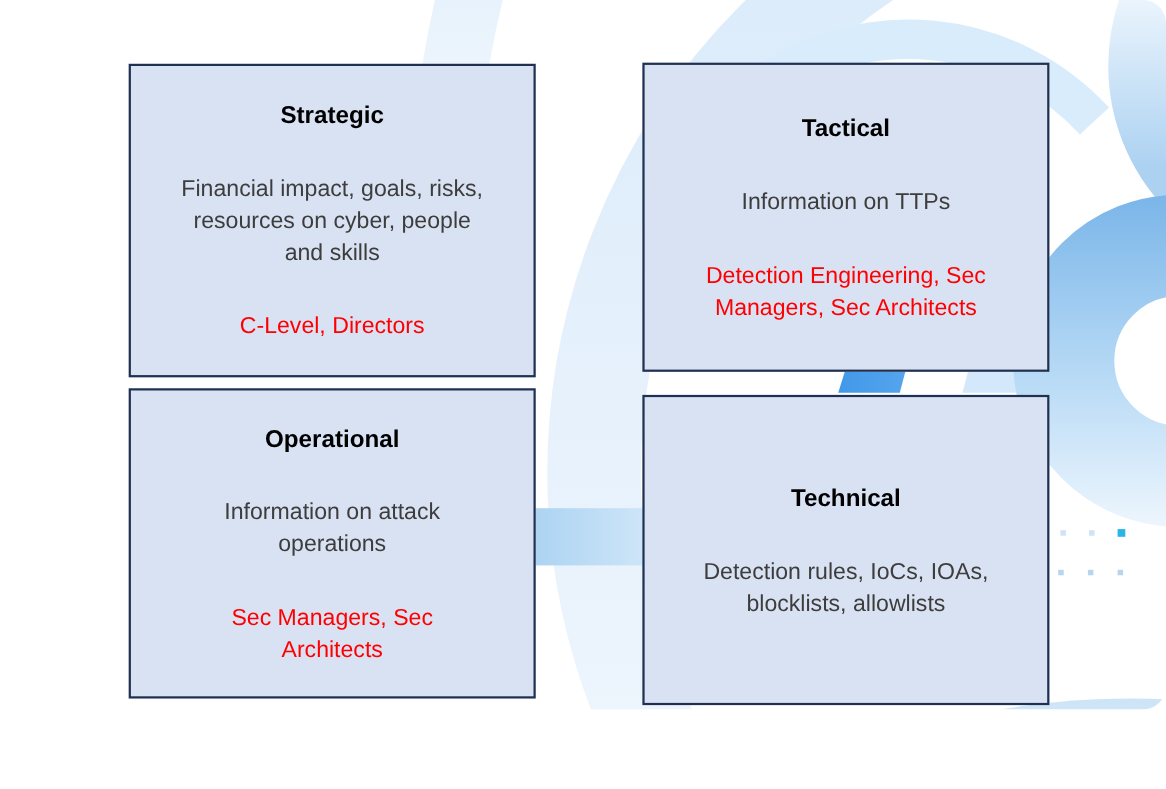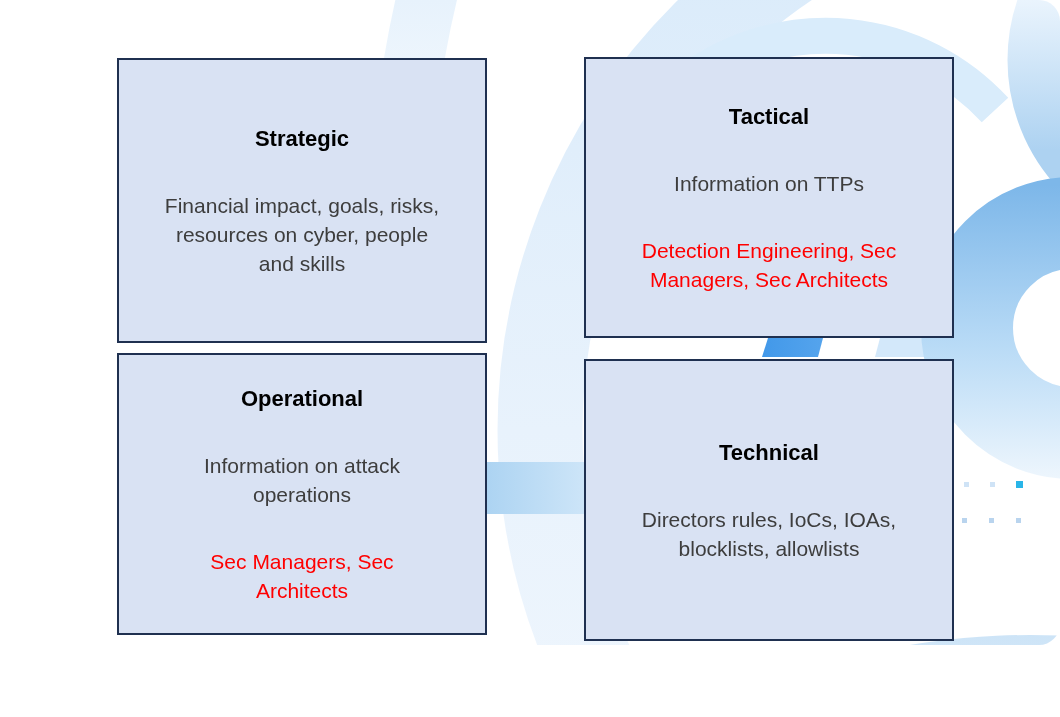--- a/index.html
+++ b/index.html
@@ -141,40 +141,41 @@
       <rect x="989" y="518" width="5" height="5" fill="#b9d4ee"></rect>
       <rect x="1016" y="518" width="5" height="5" fill="#b9d4ee"></rect>
     </g>
   </svg>
 
   <section class="box box-strategic">
     <h2 class="box-title">Strategic</h2>
     <p class="box-desc">Financial impact, goals, risks,
 resources on cyber, people
 and skills</p>
+    <p class="box-audience">C-Level, Directors</p>
   </section>
 
   <section class="box box-tactical">
     <h2 class="box-title">Tactical</h2>
     <p class="box-desc">Information on TTPs</p>
     <p class="box-audience">Detection Engineering, Sec
 Managers, Sec Architects</p>
   </section>
 
   <section class="box box-operational">
     <h2 class="box-title">Operational</h2>
     <p class="box-desc">Information on attack
 operations</p>
     <p class="box-audience">Sec Managers, Sec
 Architects</p>
   </section>
 
   <section class="box box-technical">
     <h2 class="box-title">Technical</h2>
-    <p class="box-desc">Directors rules, IoCs, IOAs,
+    <p class="box-desc">Detection rules, IoCs, IOAs,
 blocklists, allowlists</p>
   </section>
 
   <div class="logo">
     <span class="logo-rst">RST</span>
     <svg class="logo-cloud-svg" width="116" height="64" viewBox="0 0 116 64" aria-hidden="true">
       <g fill="#2a85d2">
         <circle cx="36" cy="26" r="20"></circle>
         <circle cx="64" cy="18" r="17"></circle>
         <circle cx="88" cy="28" r="13"></circle>

